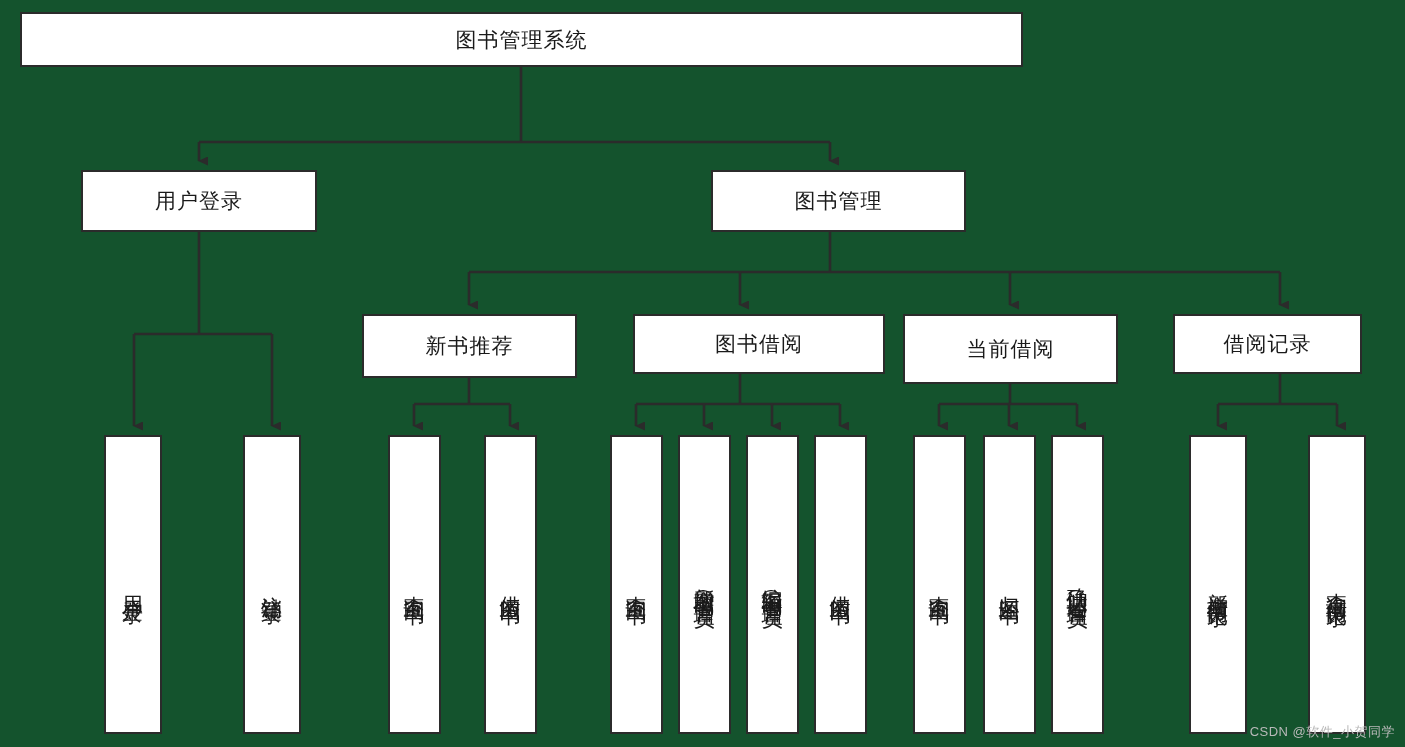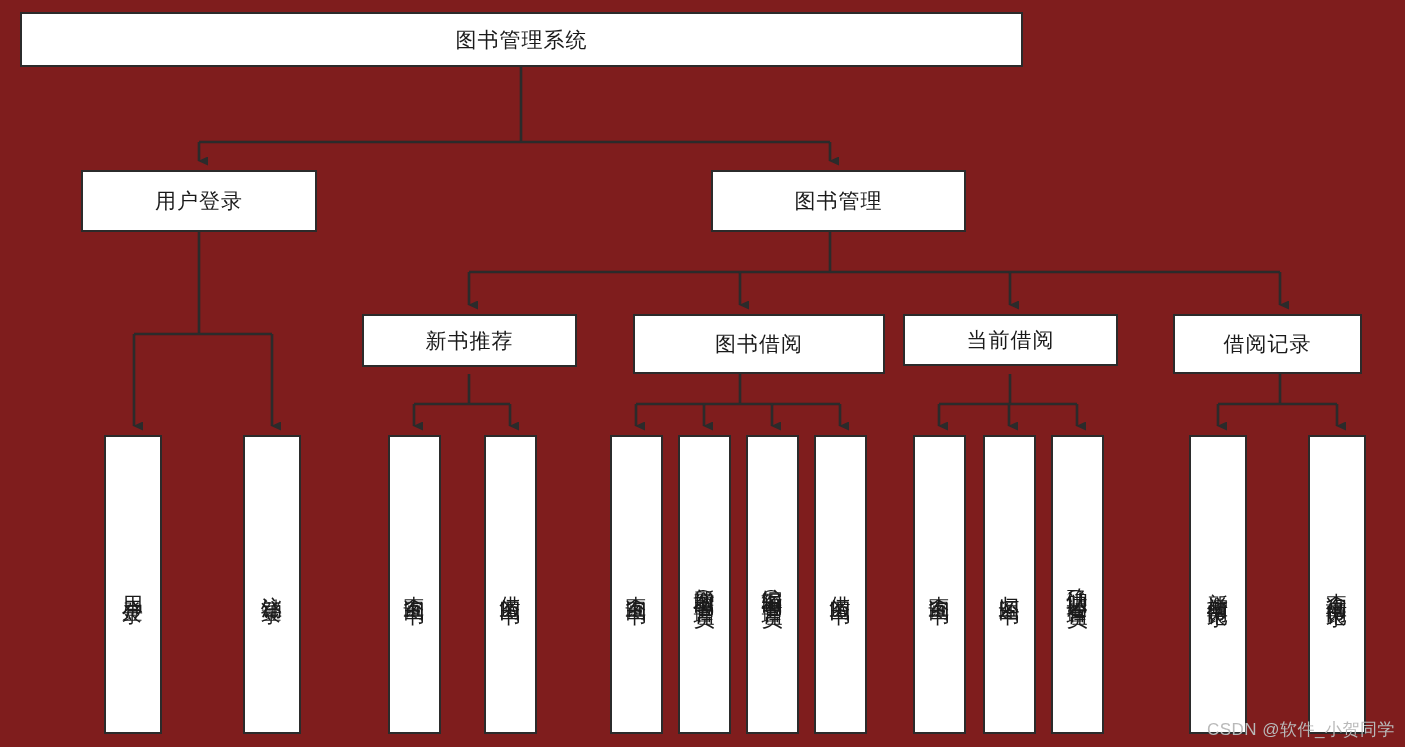--- a/index.html
+++ b/index.html
@@ -8,21 +8,21 @@
     padding: 0;
     background: #ffffff;
   }
   body {
     font-family: "Liberation Sans", "DejaVu Sans", sans-serif;
   }
   #canvas {
     position: relative;
     width: 1405px;
     height: 747px;
-    background: #7f1d1d;
+    background: #14532d;
     overflow: hidden;
   }
   svg.edges {
     position: absolute;
     left: 0;
     top: 0;
     width: 1405px;
     height: 747px;
     pointer-events: none;
   }
@@ -53,21 +53,21 @@
     text-orientation: upright;
     white-space: nowrap;
   }
   .node .lbl {
     white-space: nowrap;
   }
   #watermark {
     position: absolute;
     right: 10px;
     bottom: 6px;
-    font-size: 17px;
+    font-size: 13px;
     color: #b9b9b9;
     letter-spacing: 0.5px;
     white-space: nowrap;
   }
 </style>
 </head>
 <body>
 
 <div id="canvas">
 
@@ -125,27 +125,27 @@
     <span class="lbl">图书管理系统</span>
   </div>
 
   <div class="node h" style="left: 81px; top: 170px; width: 236px; height: 62px;">
     <span class="lbl">用户登录</span>
   </div>
   <div class="node h" style="left: 711px; top: 170px; width: 255px; height: 62px;">
     <span class="lbl">图书管理</span>
   </div>
 
-  <div class="node h" style="left: 362px; top: 314px; width: 215px; height: 53px;">
+  <div class="node h" style="left: 362px; top: 314px; width: 215px; height: 64px;">
     <span class="lbl">新书推荐</span>
   </div>
   <div class="node h" style="left: 633px; top: 314px; width: 252px; height: 60px;">
     <span class="lbl">图书借阅</span>
   </div>
-  <div class="node h" style="left: 903px; top: 314px; width: 215px; height: 52px;">
+  <div class="node h" style="left: 903px; top: 314px; width: 215px; height: 70px;">
     <span class="lbl">当前借阅</span>
   </div>
   <div class="node h" style="left: 1173px; top: 314px; width: 189px; height: 60px;">
     <span class="lbl">借阅记录</span>
   </div>
 
   <div class="node v" style="left: 104px; top: 435px; width: 58px; height: 299px;">
     <span class="lbl">用户登录</span>
   </div>
   <div class="node v" style="left: 243px; top: 435px; width: 58px; height: 299px;">

